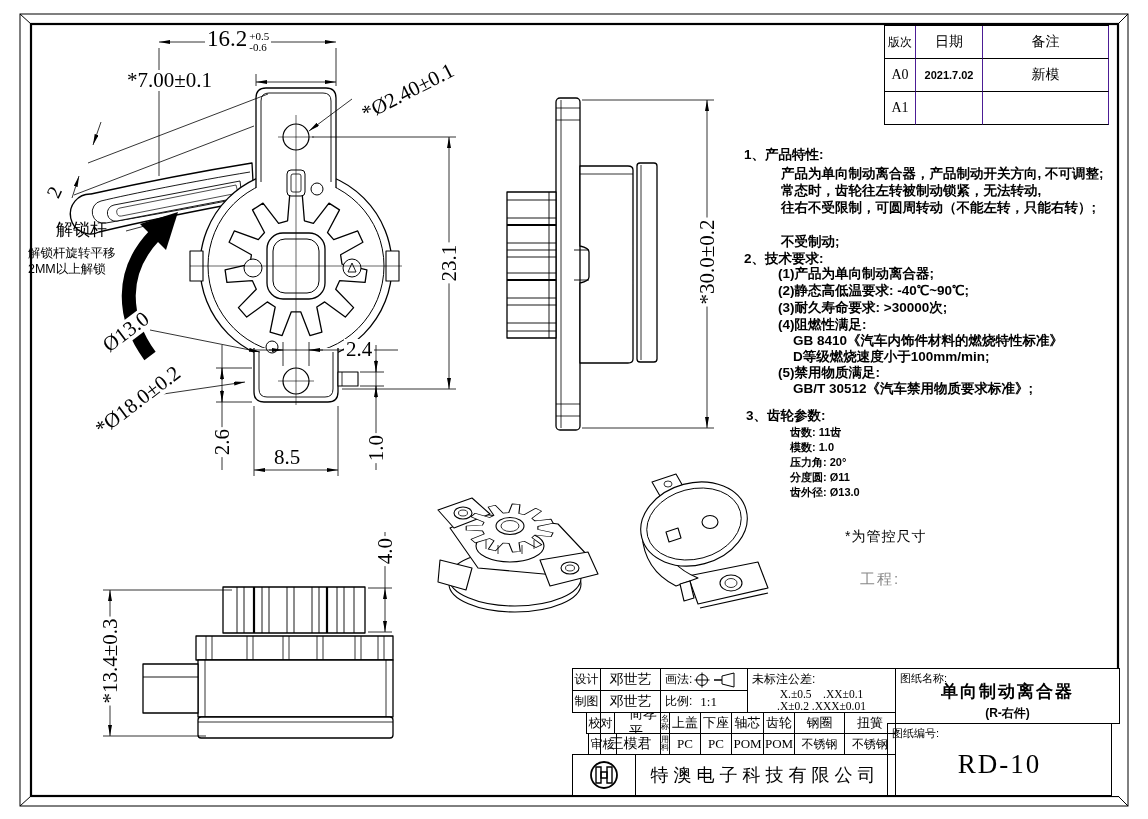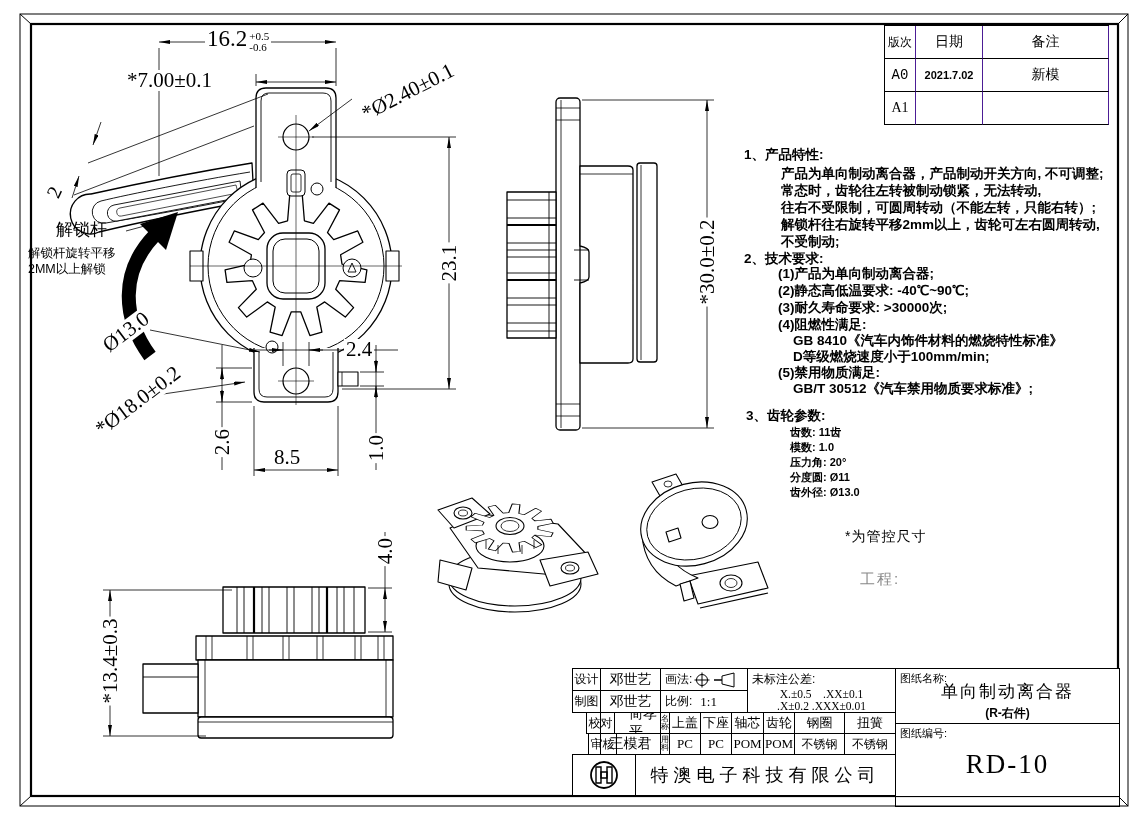--- a/index.html
+++ b/index.html
@@ -297,21 +297,20 @@
 <div class="vdim" style="left:385px;top:551px;">4.0</div>
 
 <div class="cn" style="left:56px;top:220px;font-size:17px;">解锁杆</div>
 <div class="cn" style="left:28px;top:246px;font-size:12.5px;">解锁杆旋转平移</div>
 <div class="cn" style="left:28px;top:262px;font-size:12.5px;">2MM以上解锁</div>
 
 <div class="cn note-b" style="left:744px;top:147px;">1、产品特性:</div>
 <div class="cn note-b" style="left:781px;top:183px;">常态时，齿轮往左转被制动锁紧，无法转动,</div>
 <div class="cn note-b" style="left:781px;top:166px;">产品为单向制动离合器，产品制动开关方向, 不可调整;</div>
 <div class="cn note-b" style="left:781px;top:200px;">往右不受限制，可圆周转动（不能左转，只能右转）;</div>
-<div class="cn note-b" style="left:781px;top:217px;">解锁杆往右旋转平移2mm以上，齿轮可左右圆周转动,</div>
 <div class="cn note-b" style="left:781px;top:234px;">不受制动;</div>
 <div class="cn note-b" style="left:744px;top:251px;">2、技术要求:</div>
 <div class="cn note-b" style="left:778px;top:266px;">(1)产品为单向制动离合器;</div>
 <div class="cn note-b" style="left:778px;top:283px;">(2)静态高低温要求: -40℃~90℃;</div>
 <div class="cn note-b" style="left:778px;top:300px;">(3)耐久寿命要求: &gt;30000次;</div>
 <div class="cn note-b" style="left:778px;top:317px;">(4)阻燃性满足:</div>
 <div class="cn note-b" style="left:793px;top:333px;">GB 8410《汽车内饰件材料的燃烧特性标准》</div>
 <div class="cn note-b" style="left:793px;top:349px;">D等级燃烧速度小于100mm/min;</div>
 <div class="cn note-b" style="left:778px;top:365px;">(5)禁用物质满足:</div>
 <div class="cn note-b" style="left:793px;top:381px;">GB/T 30512《汽车禁用物质要求标准》;</div>
@@ -321,21 +320,21 @@
 <div class="cn" style="left:790px;top:456px;font-size:11px;font-weight:bold;">压力角: 20°</div>
 <div class="cn" style="left:790px;top:471px;font-size:11px;font-weight:bold;">分度圆: Ø11</div>
 <div class="cn" style="left:790px;top:486px;font-size:11px;font-weight:bold;">齿外径: Ø13.0</div>
 <div class="cn" style="left:845px;top:528px;font-size:14px;letter-spacing:1px;">*为管控尺寸</div>
 <div class="cn" style="left:860px;top:570px;font-size:15px;color:#888;letter-spacing:2px;">工程:</div>
 
 <div class="revtab">
   <div style="font-size:12px;">版次</div>
   <div>日期</div>
   <div>备注</div>
-  <div style="font-family:Liberation Mono, monospace;">A0</div>
+  <div style="font-family:Liberation Serif, serif;">A0</div>
   <div style="font-size:11px;font-weight:bold;">2021.7.02</div>
   <div>新模</div>
   <div style="font-family:'Liberation Serif',serif;">A1</div>
   <div></div>
   <div></div>
 </div>
 
 <div class="tb" style="left:572px;top:668px;width:548px;height:128px;">
   <div class="cell lbl" style="left:0;top:0;width:29px;height:23px;">设计</div>
   <div class="cell" style="left:28px;top:0;width:61px;height:23px;font-size:14px;">邓世艺</div>
@@ -390,22 +389,22 @@
         <circle cx="0" cy="0" r="13" stroke-width="1.8"></circle>
         <path d="M -8,-8 h5 v16 h-5 z"></path>
         <path d="M 3,-8 h5 v16 h-5 z"></path>
         <path d="M -3,-3 h6 v6 h-6 z"></path>
       </g>
     </svg>
   </div>
   <div class="cell" style="left:63px;top:86px;width:261px;height:42px;font-size:18px;letter-spacing:5px;">特澳电子科技有限公司</div>
   <div class="cell" style="left:323px;top:0;width:225px;height:56px;flex-direction:column;align-items:flex-start;justify-content:flex-start;padding:2px 4px;">
     <span class="lbl" style="font-size:11px;">图纸名称:</span>
-    <span style="font-size:17px;font-weight:normal;letter-spacing:2px;align-self:center;margin-top:-6px;">单向制动离合器</span>
+    <span style="font-size:17px;font-weight:bold;letter-spacing:2px;align-self:center;margin-top:-6px;">单向制动离合器</span>
     <span style="font-size:12px;font-weight:bold;align-self:center;margin-top:2px;">(R-右件)</span>
   </div>
-  <div class="cell" style="left:323px;top:55px;width:225px;height:84px;flex-direction:column;align-items:flex-start;justify-content:flex-start;padding:2px 4px;">
+  <div class="cell" style="left:315px;top:55px;width:225px;height:73px;flex-direction:column;align-items:flex-start;justify-content:flex-start;padding:2px 4px;">
     <span class="lbl" style="font-size:11px;">图纸编号:</span>
     <span style="font-size:27px;font-family:'Liberation Serif',serif;letter-spacing:2px;align-self:center;margin-top:8px;">RD-10</span>
   </div>
 </div>
 
 </div>
 
 </body></html>

